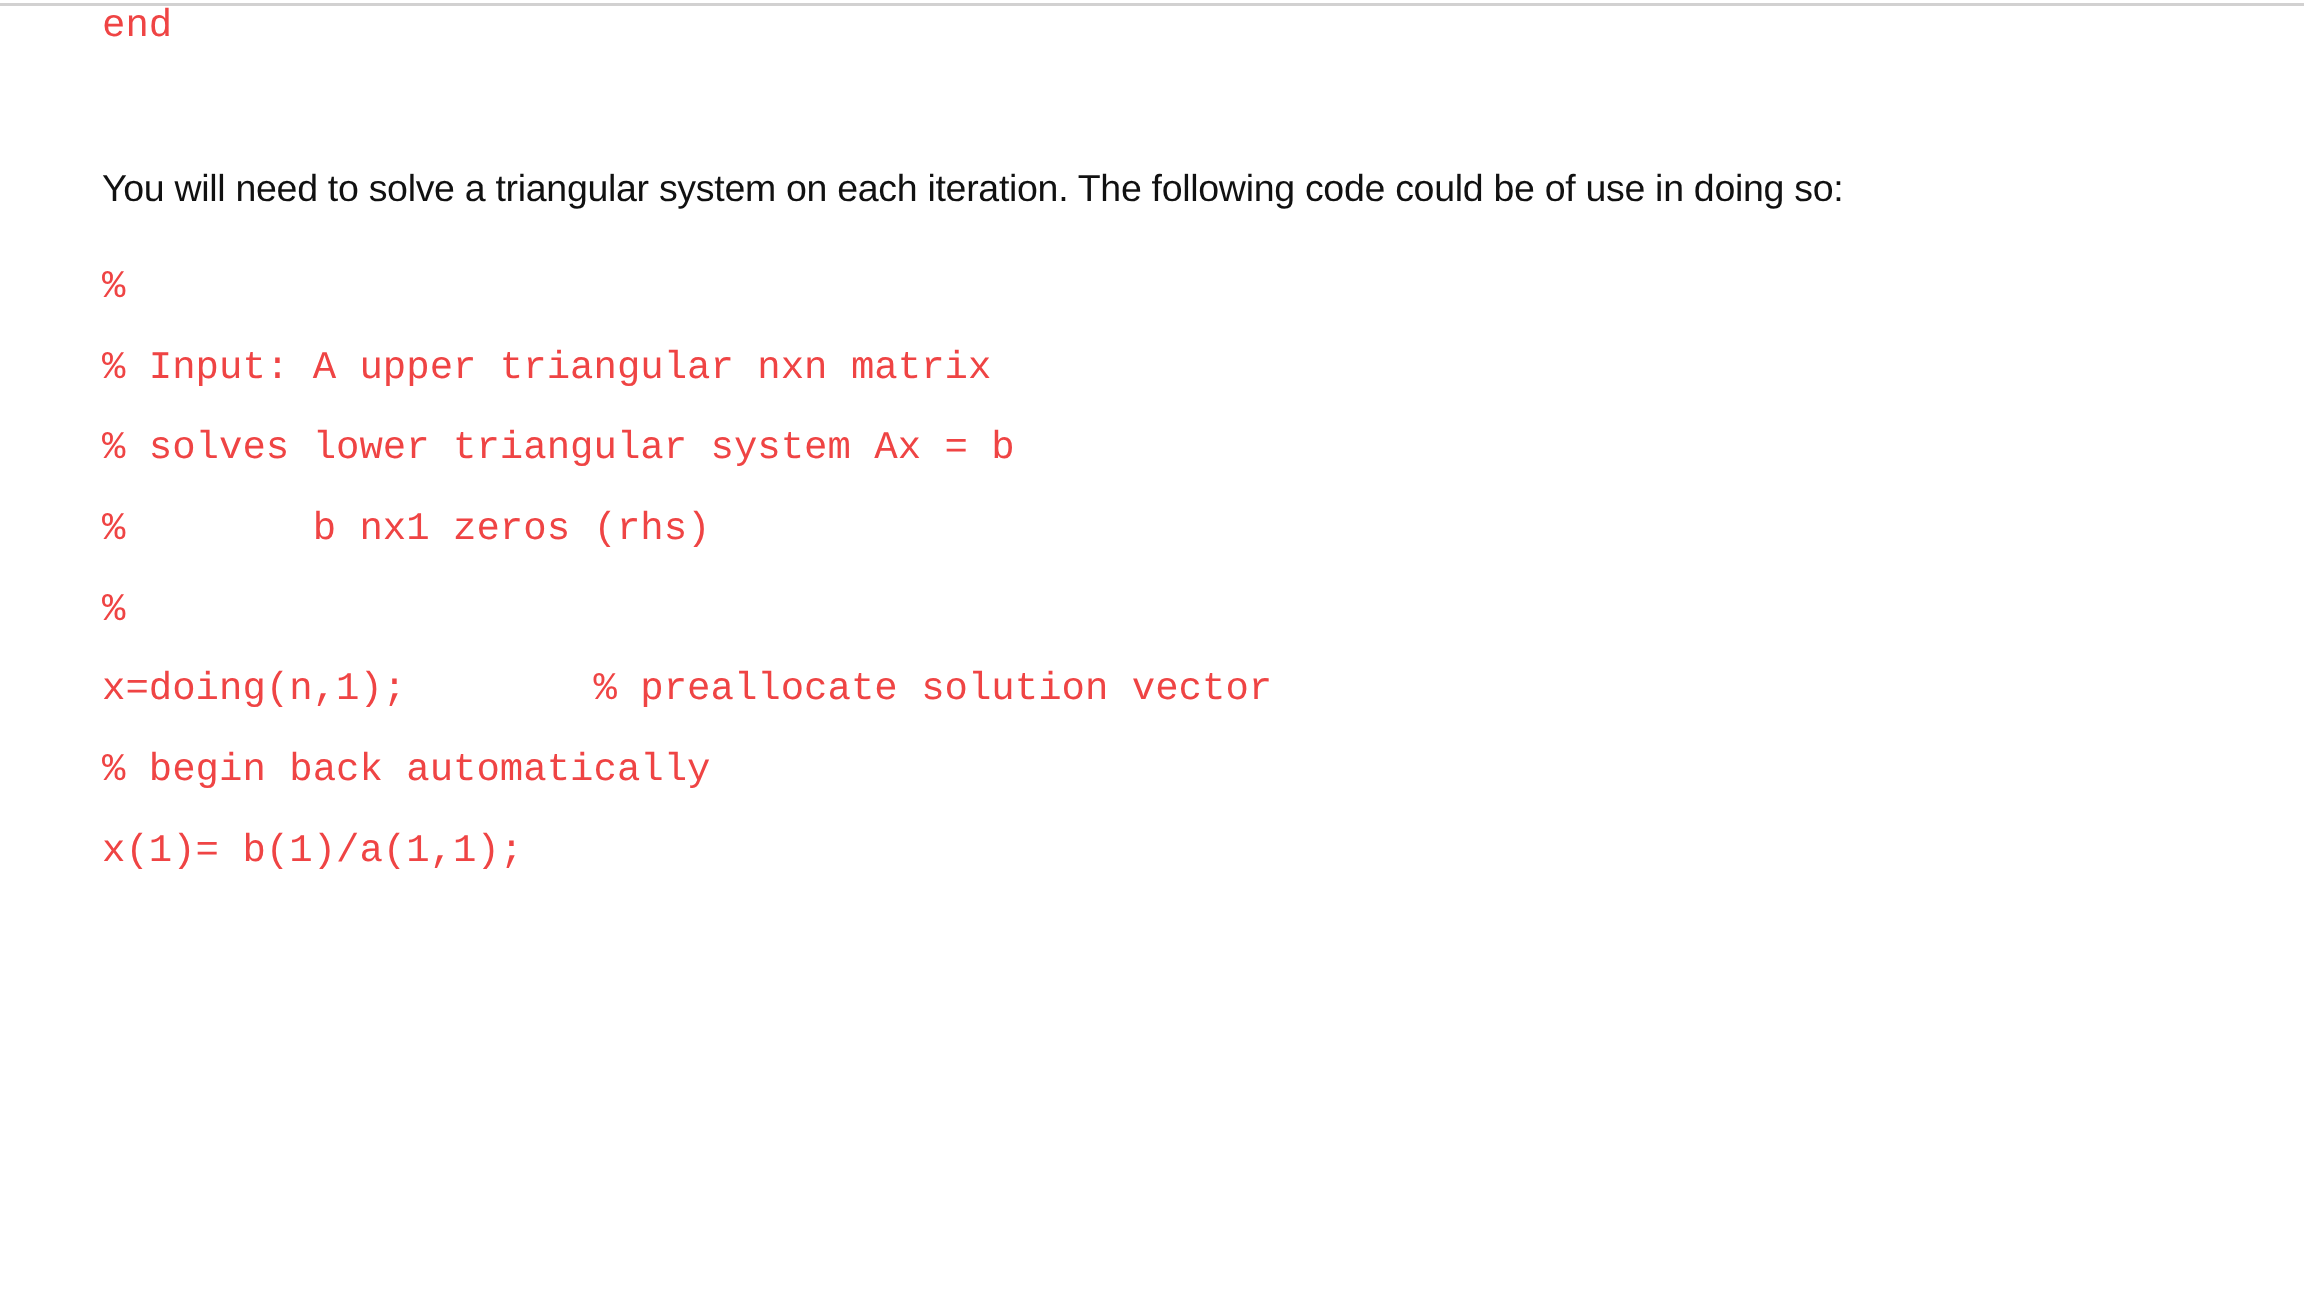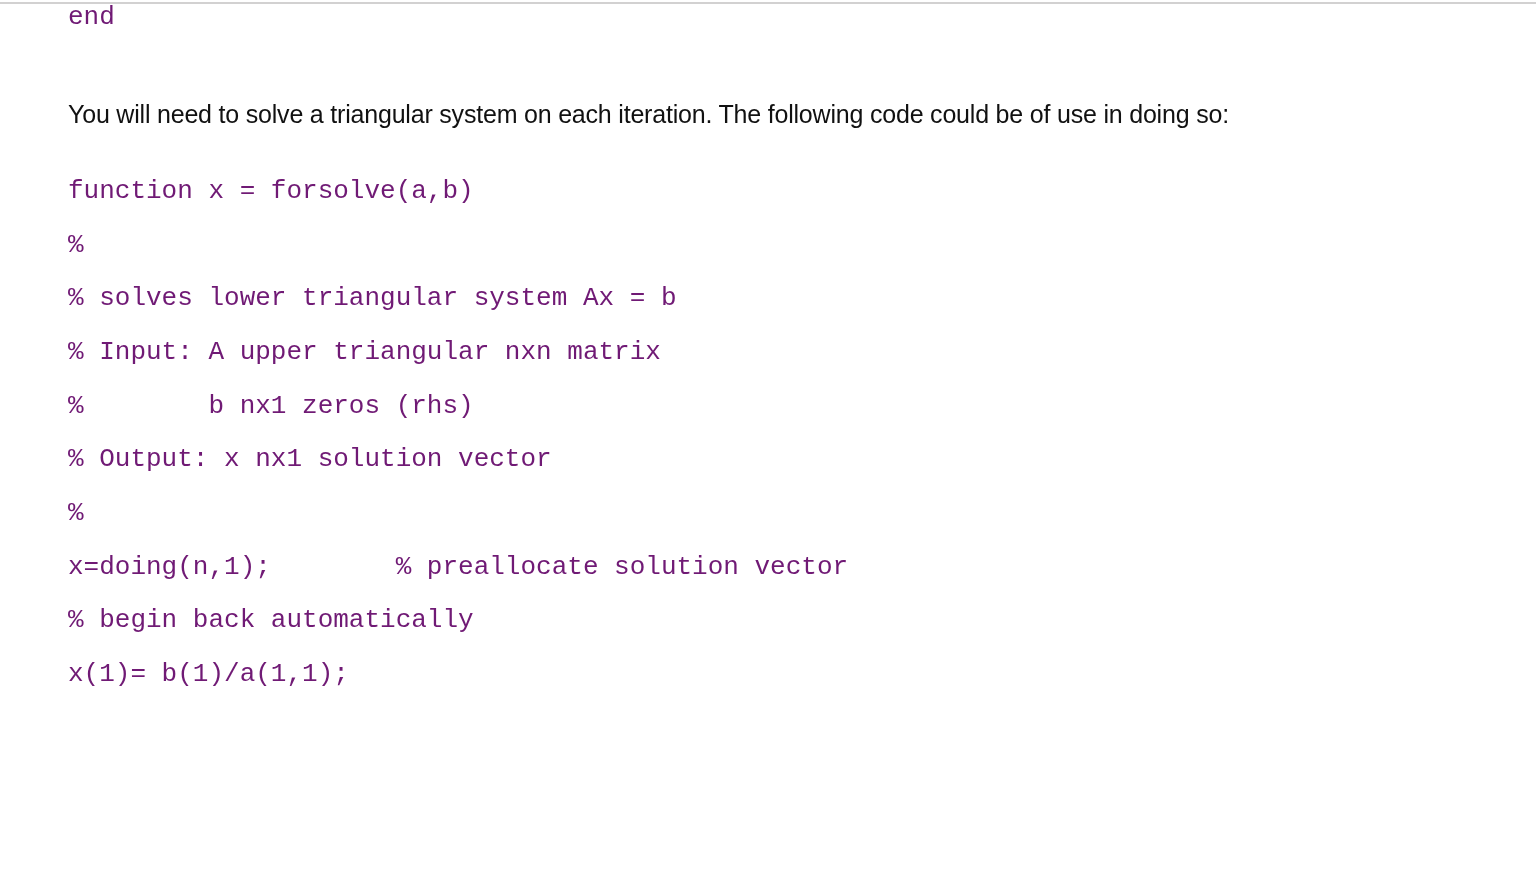--- a/index.html
+++ b/index.html
@@ -23,33 +23,33 @@
     position: absolute;
     top: 2px;
     left: 0;
     width: 1536px;
     height: 2px;
     background: #d2d1d1;
   }
   .mono {
     font-family: "Liberation Mono", "DejaVu Sans Mono", monospace;
     font-size: 26px;
-    color: #701a75;
+    color: #ef4444;
     white-space: pre;
   }
   .end-line {
     position: absolute;
     left: 68px;
     top: 4px;
     line-height: 1;
   }
   .paragraph {
     position: absolute;
     left: 68px;
-    top: 102px;
+    top: 114px;
     font-family: "Liberation Sans", sans-serif;
     font-size: 25px;
     letter-spacing: -0.2px;
     color: #111111;
     line-height: 1;
     white-space: pre;
   }
   .code-block {
     position: absolute;
     left: 68px;
@@ -66,25 +66,23 @@
 
 <div class="page">
 
   <div class="top-rule"></div>
 
   <div class="mono end-line">end</div>
 
   <div class="paragraph">You will need to solve a triangular system on each iteration. The following code could be of use in doing so:</div>
 
   <div class="code-block">
-    <div class="mono code-line">function x = forsolve(a,b)</div>
     <div class="mono code-line">%</div>
+    <div class="mono code-line">% Input: A upper triangular nxn matrix</div>
     <div class="mono code-line">% solves lower triangular system Ax = b</div>
-    <div class="mono code-line">% Input: A upper triangular nxn matrix</div>
     <div class="mono code-line">%        b nx1 zeros (rhs)</div>
-    <div class="mono code-line">% Output: x nx1 solution vector</div>
     <div class="mono code-line">%</div>
     <div class="mono code-line">x=doing(n,1);        % preallocate solution vector</div>
     <div class="mono code-line">% begin back automatically</div>
     <div class="mono code-line">x(1)= b(1)/a(1,1);</div>
   </div>
 
 </div>
 
 </body></html>

